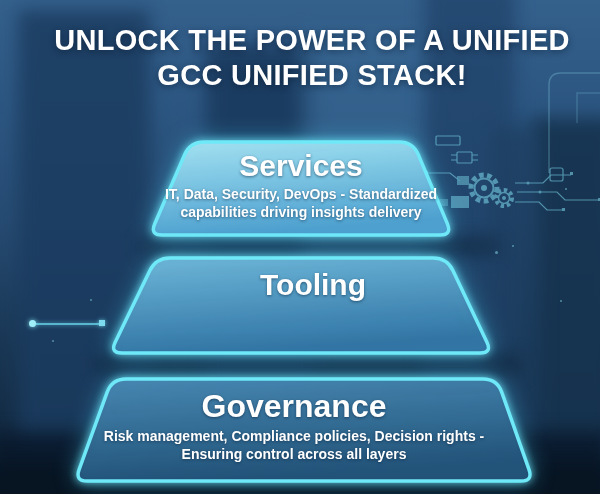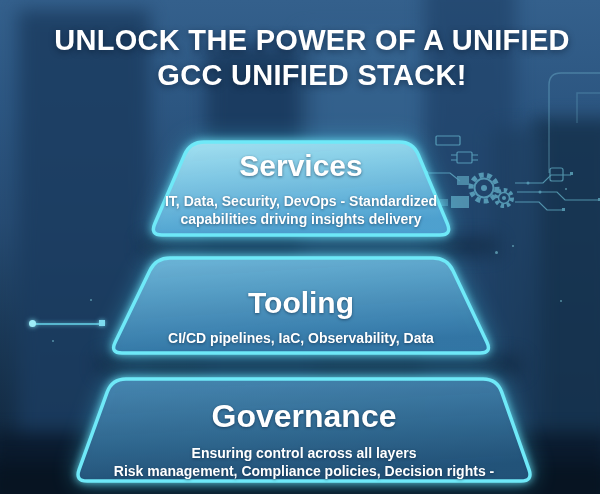--- a/index.html
+++ b/index.html
@@ -38,28 +38,28 @@
     text-shadow:0 2px 6px rgba(5,20,40,.5);
   }
   .title span{display:block;white-space:nowrap;}
 
   
   .layer-svg{position:absolute;overflow:visible;
     filter:drop-shadow(0 0 4px rgba(110,232,248,.85)) drop-shadow(0 0 11px rgba(70,200,235,.45));}
   .layer-text{position:absolute;text-align:center;color:#fff;
     text-shadow:0 1px 3px rgba(8,30,55,.55);}
   .layer-heading{font-weight:bold;display:block;}
-  .layer-desc{display:block;font-weight:bold;font-size:14px;line-height:18px;margin-top:10px;}
+  .layer-desc{display:block;font-weight:bold;font-size:14px;line-height:18px;margin-top:3px;}
   .layer-desc span{display:block;white-space:nowrap;}
 
   .services-text{left:150px;top:142px;width:302px;padding-top:7px;}
   .services-text .layer-heading{font-size:30px;line-height:33px;}
-  .tooling-text{left:110px;top:258px;width:382px;padding-top:28px;}
+  .tooling-text{left:122px;top:258px;width:382px;padding-top:10px;}
   .tooling-text .layer-heading{font-size:30px;line-height:33px;}
-  .governance-text{left:75px;top:379px;width:458px;padding-top:20px;}
+  .governance-text{left:65px;top:379px;width:458px;padding-top:10px;}
   .governance-text .layer-heading{font-size:32px;line-height:35px;}
 
   
   .circuit{position:absolute;left:420px;top:126px;opacity:.55;}
   .corner-trace{position:absolute;left:525px;top:55px;opacity:.28;}
 </style>
 </head>
 <body>
 
 <div class="stage">
@@ -150,34 +150,33 @@
       <linearGradient id="gradT" x1="0" y1="0" x2=".25" y2="1">
         <stop offset="0" stop-opacity=".95" stop-color="#6FB6D8"></stop>
         <stop offset="1" stop-opacity=".92" stop-color="#2F6FA0"></stop>
       </linearGradient>
     </defs>
     <path d="M 60 0 H 323 Q 337 0 343 12.7 L 376.9 84.2 Q 382 95 370 95 H 12 Q 0 95 5.2 84.2 L 39.9 12.6 Q 46 0 60 0 Z" fill="url(#gradT)" stroke-width="3.5" stroke-linejoin="round" stroke="#6FE9F8"></path>
   </svg>
   <div class="layer-text tooling-text">
     <span class="layer-heading">Tooling</span>
     <span class="layer-desc">
-      <span>CI/CD pipelines, IaC, Observability, Data</span>
     </span>
   </div>
 
   <svg class="layer-svg" style="left:66px;top:370px;" width="476" height="120" viewBox="-9 -9 476 120">
     <defs>
       <linearGradient id="gradG" x1="0" y1="0" x2=".25" y2="1">
         <stop offset="0" stop-opacity=".95" stop-color="#4685B0"></stop>
         <stop offset="1" stop-opacity=".93" stop-color="#1E4A72"></stop>
       </linearGradient>
     </defs>
     <path d="M 51 0 H 408 Q 422 0 426.7 13.2 L 454 90.7 Q 458 102 446 102 H 12 Q 0 102 4.1 90.7 L 32.2 13.2 Q 37 0 51 0 Z" fill="url(#gradG)" stroke-width="3.5" stroke-linejoin="round" stroke="#6FE9F8"></path>
   </svg>
   <div class="layer-text governance-text">
     <span class="layer-heading">Governance</span>
     <span class="layer-desc">
+      <span>Risk management, Compliance policies, Decision rights -</span>
       <span>Ensuring control across all layers</span>
-      <span>Risk management, Compliance policies, Decision rights -</span>
     </span>
   </div>
 
 </div>
 
 </body></html>

